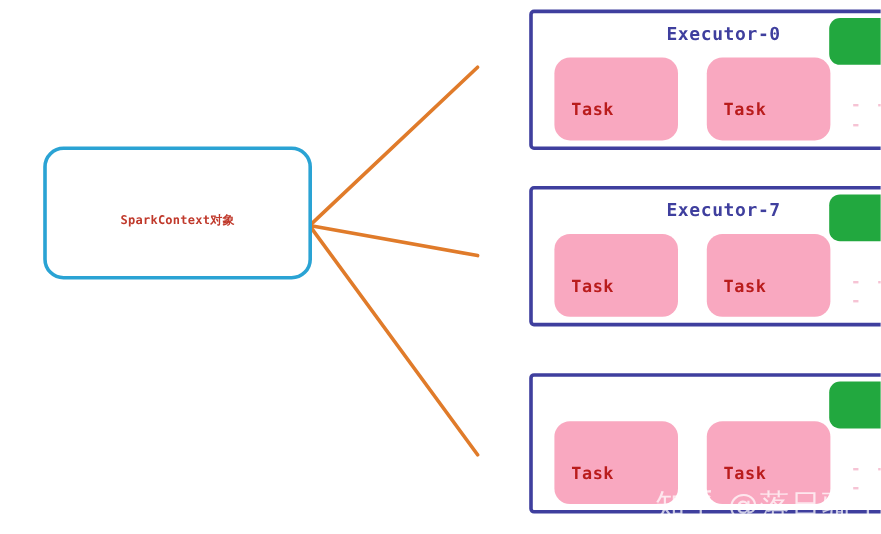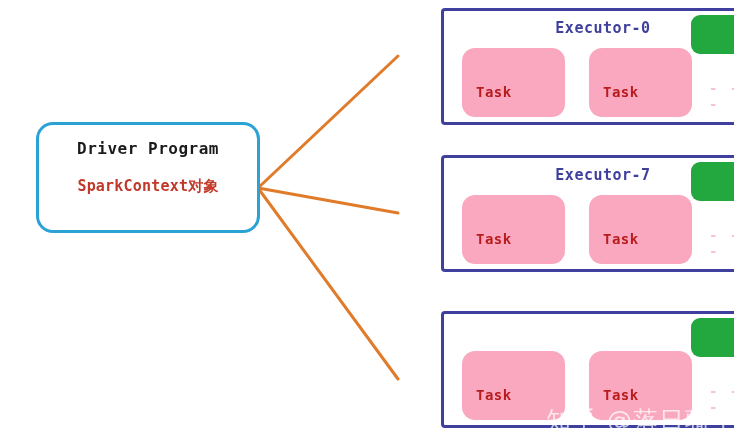--- a/index.html
+++ b/index.html
@@ -48,21 +48,21 @@
     font-weight: bold;
     color: #1b1b1b;
     letter-spacing: 0.5px;
   }
   #driver-sub {
     position: absolute;
     left: 0;
     right: 0;
     top: 52px;
     text-align: center;
-    font-size: 15px;
+    font-size: 10px;
     font-weight: bold;
     color: #c0392b;
     letter-spacing: 0.2px;
   }
 
   
   .executor-box {
     position: absolute;
     left: 397px;
     width: 324px;
@@ -146,21 +146,20 @@
 
 <div id="canvas">
 
   <svg id="connectors" viewBox="0 0 734 445" width="734" height="445">
     <line x1="258" y1="188" x2="398" y2="56" stroke="#e07b2a" stroke-width="3" stroke-linecap="round"></line>
     <line x1="258" y1="188" x2="398" y2="213" stroke="#e07b2a" stroke-width="3" stroke-linecap="round"></line>
     <line x1="258" y1="188" x2="398" y2="379" stroke="#e07b2a" stroke-width="3" stroke-linecap="round"></line>
   </svg>
 
   <div id="driver-box">
-    <div id="driver-title">Driver Program</div>
     <div id="driver-sub">SparkContext对象</div>
   </div>
 
   <div id="executor-0" class="executor-box">
     <div class="executor-title">Executor-0</div>
     <div class="green-chip"></div>
     <div class="task-box slot-0">
       <span class="task-label">Task</span>
     </div>
     <div class="task-box slot-1">

